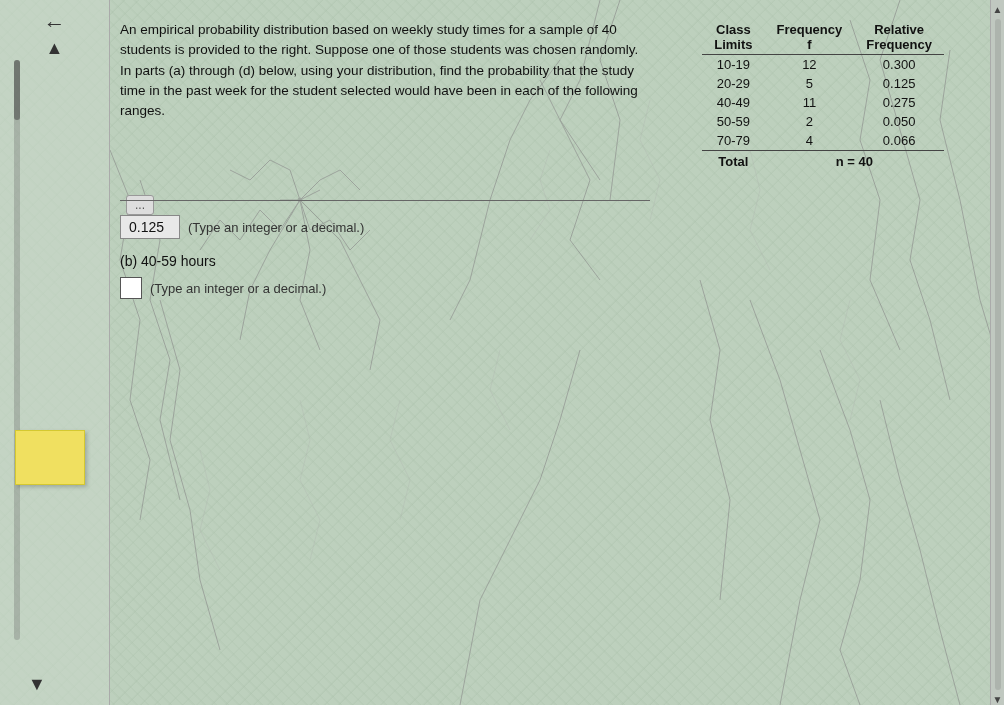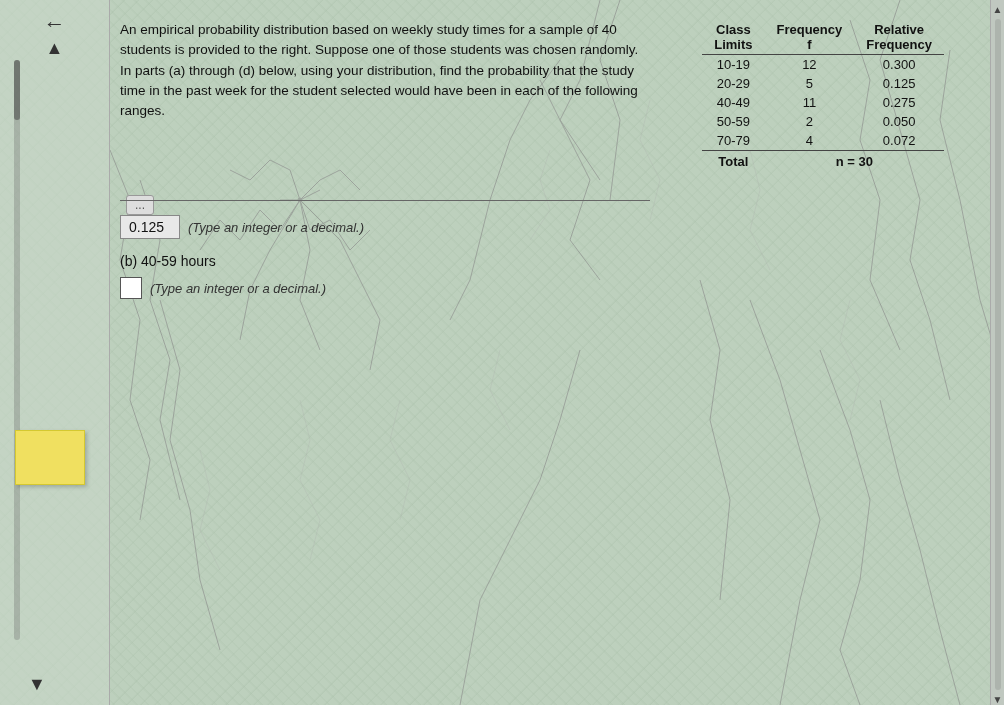--- a/index.html
+++ b/index.html
@@ -180,21 +180,20 @@
       min-width: 22px;
       min-height: 22px;
       width: 22px;
       height: 22px;
       display: inline-block;
     }
 
     .answer-hint {
       font-size: 13px;
       color: #333;
-      font-style: italic;
     }
 
     
     .data-table-container {
       position: absolute;
       right: 60px;
       top: 20px;
     }
 
     .data-table {
@@ -387,23 +386,23 @@
     <td>0.275</td>
   </tr>
           <tr>
     <td>50-59</td>
     <td>2</td>
     <td>0.050</td>
   </tr>
           <tr>
     <td>70-79</td>
     <td>4</td>
-    <td>0.072</td>
+    <td>0.066</td>
   </tr>
           <tr class="total-row">
   <td>Total</td>
-  <td colspan="2">n = 30</td>
+  <td colspan="2">n = 40</td>
 </tr>
         </tbody>
     </table>
   </div>
 
 </div>
 
 </body></html>

